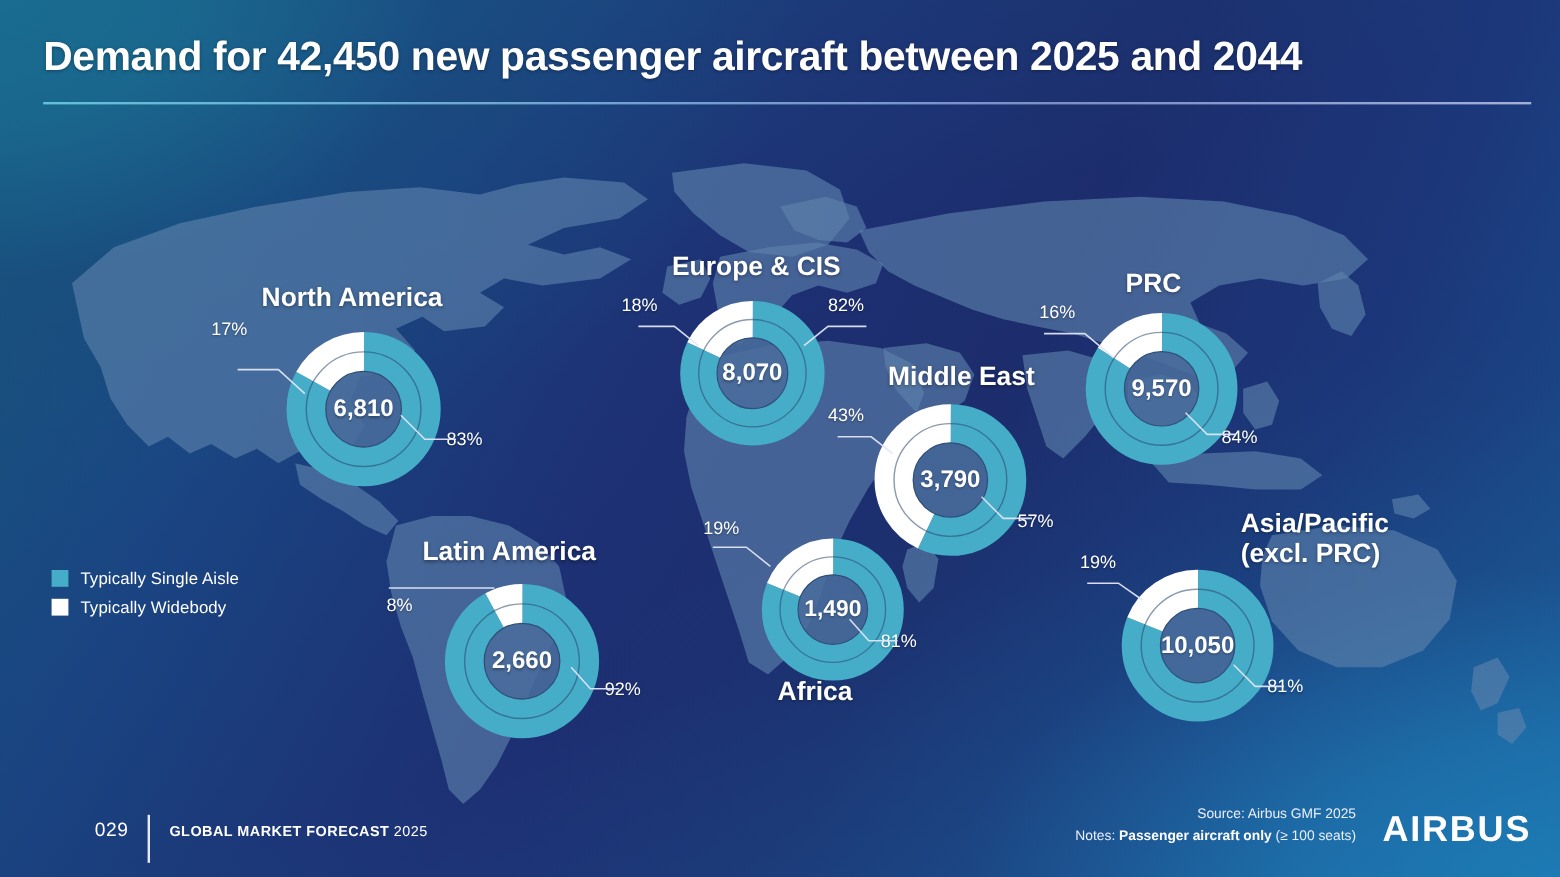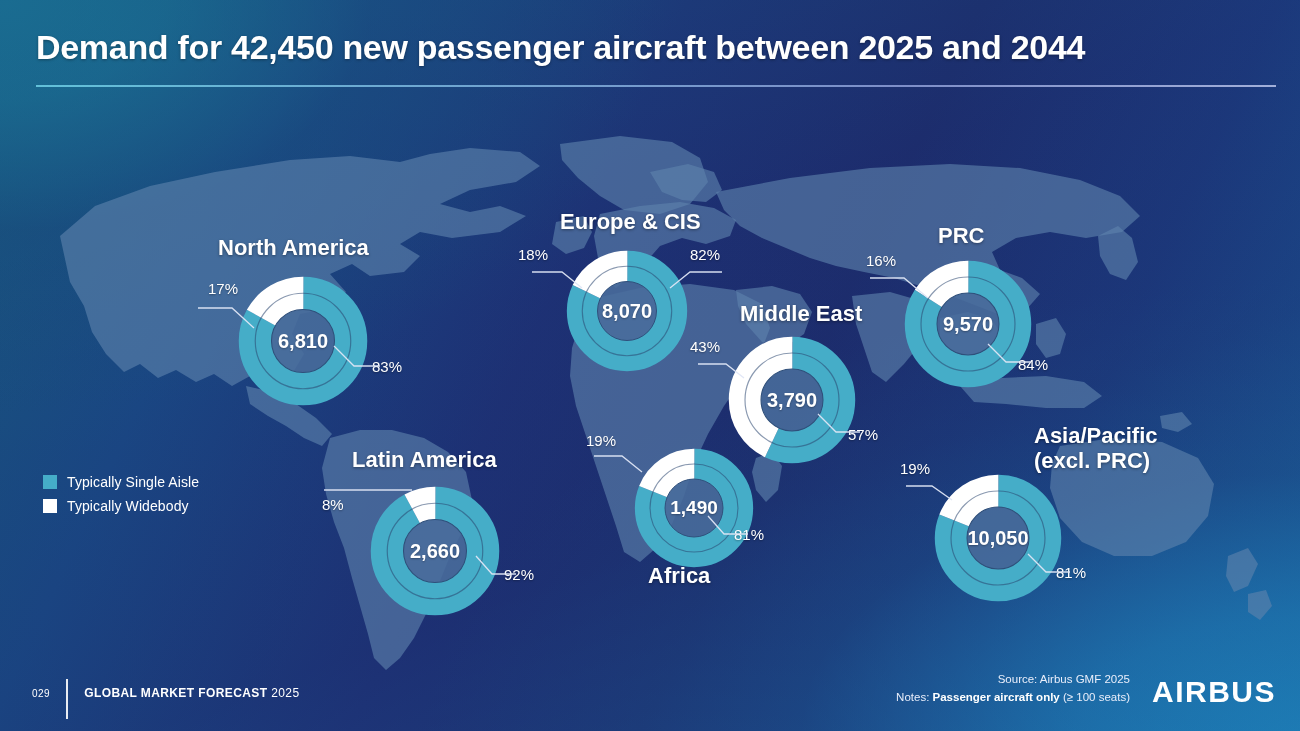--- a/index.html
+++ b/index.html
@@ -72,21 +72,21 @@
 
   .pct {
     position:absolute; color:#ffffff; font-size:15px; white-space:nowrap;
     text-shadow:0 1px 2px rgba(0,0,0,0.35);
   }
   .leader { position:absolute; overflow:visible; }
   .leader path { stroke:#dfe6f5; stroke-width:1.3; fill:none; opacity:0.95; }
 
   
   .footer-left { position:absolute; left:32px; bottom:18px; display:flex; align-items:center; }
-  .page-num { color:#ffffff; font-size:10px; letter-spacing:0.5px; }
+  .page-num { color:#ffffff; font-size:16px; letter-spacing:0.5px;margin-left:47px; }
   .foot-div { width:2px; height:40px; background:#ffffff; opacity:0.9; margin:0 16px; position:relative; top:6px; }
   .foot-title { color:#ffffff; font-size:12px; letter-spacing:0.4px; }
   .foot-title b { font-weight:bold; }
   .foot-title span { font-weight:normal; }
 
   .footer-right { position:absolute; right:24px; bottom:20px; display:flex; align-items:flex-end; }
   .notes { text-align:right; color:#e9eefb; font-size:11.5px; line-height:1.55; margin-right:22px; margin-bottom:4px; }
   .notes b { font-weight:bold; color:#ffffff; }
   .brand {
     color:#ffffff; font-size:30px; font-weight:bold; letter-spacing:1.5px;
@@ -171,21 +171,21 @@
 
         <circle cx="21" cy="21" r="15.9155" fill="transparent" stroke="#45adc8" stroke-width="11" stroke-dasharray="83 17" stroke-dashoffset="25"></circle>
 
         <circle cx="21" cy="21" r="15.9155" fill="transparent" stroke="#ffffff" stroke-width="11" stroke-dasharray="17 83" stroke-dashoffset="42"></circle>
         <circle cx="21" cy="21" r="10.5" fill="#4a6d9c" fill-opacity="0.72" stroke="#2f4f7a" stroke-width="0.35"></circle>
         <circle cx="21" cy="21" r="15.9155" fill="none" stroke="#2a456f" stroke-width="0.4" stroke-opacity="0.55"></circle>
       </svg>
       <div class="center-value" style="font-size:20px;">6,810</div>
     </div>
 
-    <div class="pct" style="left:0px; top:44px;margin-left:32px;">17%</div>
+    <div class="pct" style="left:0px; top:30px;">17%</div>
     <svg class="leader" style="left:22px; top:66px; width:64px; height:34px;" viewBox="0 0 64 34">
       <path d="M0,6 L34,6 L56,26"></path>
     </svg>
 
     <div class="pct" style="left:196px; top:122px;">83%</div>
     <svg class="leader" style="left:158px; top:108px; width:48px; height:34px;" viewBox="0 0 48 34">
       <path d="M0,2 L20,22 L46,22"></path>
     </svg>
   </div>
 

